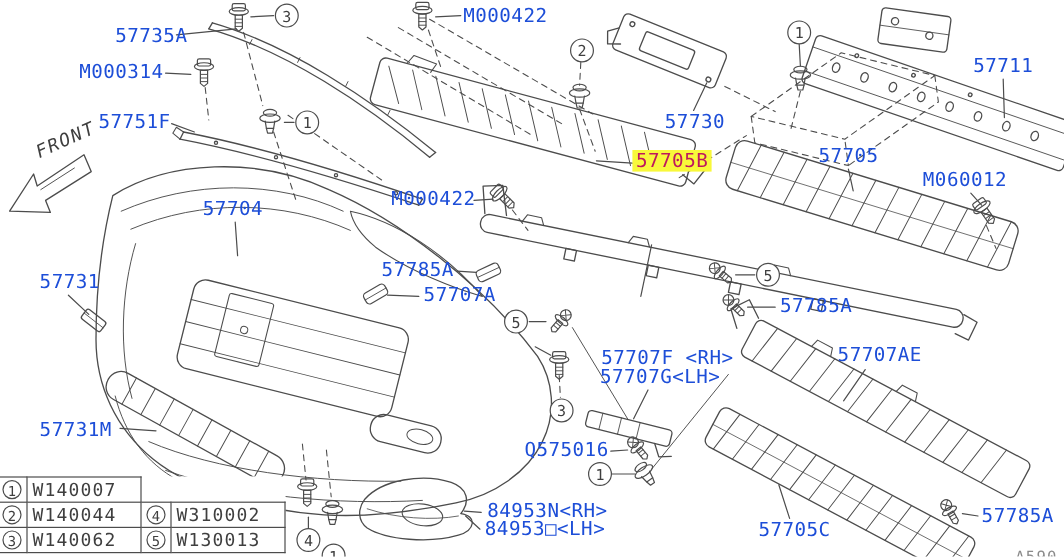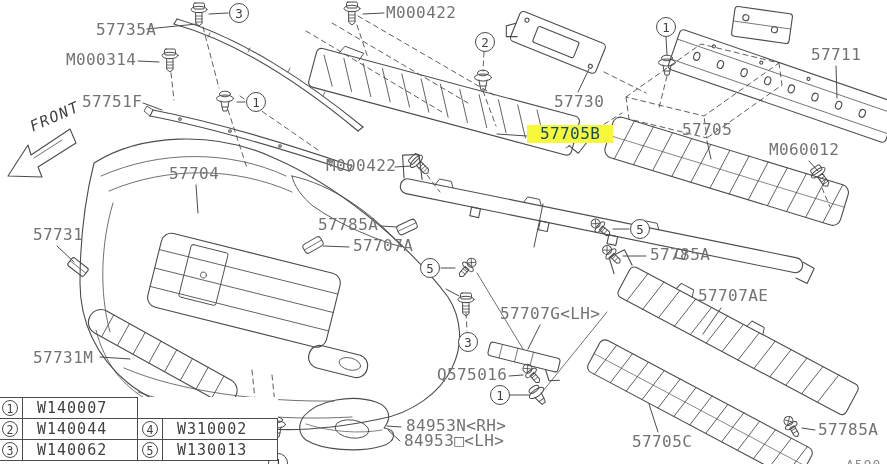--- a/index.html
+++ b/index.html
@@ -1,28 +1,28 @@
 <!DOCTYPE html>
 <html><head>
 <meta charset="utf-8">
 <style>
   html,body{margin:0;padding:0;background:#fff;}
   .canvas{position:relative;width:887px;height:464px;background:#fff;overflow:hidden;
           font-family:"DejaVu Sans Mono","Liberation Mono",monospace;}
   svg.art{position:absolute;left:0;top:0;}
-  .plabel{position:absolute;font-size:16px;letter-spacing:.4px;color:#737373;
+  .plabel{position:absolute;font-size:16px;letter-spacing:.4px;color:#1d4ed8;
           white-space:pre;line-height:1;cursor:default;}
-  .plabel.hl{background:#f8f83a;padding:1px 13px;color:#0c4a6e;}
+  .plabel.hl{background:#f8f83a;padding:1px 3px;color:#be185d;}
   .callout{position:absolute;width:20px;height:20px;border:1.4px solid #4c4c4c;border-radius:50%;
            display:flex;align-items:center;justify-content:center;font-size:12.5px;color:#3f3f3f;
            transform:translate(-50%,-50%);background:#fff;box-sizing:border-box;}
   .front{position:absolute;left:27px;top:119px;font-size:15px;font-style:italic;letter-spacing:1.5px;
          color:#3f3f3f;transform:rotate(-24deg);transform-origin:left top;}
   table.legend{position:absolute;left:-3px;top:397px;border-collapse:collapse;background:#fff;}
-  table.legend td{border:1.2px solid #4c4c4c;height:20px;padding:0 14px;font-size:15px;color:#3f3f3f;}
+  table.legend td{border:1.2px solid #4c4c4c;height:20px;padding:0 4px;font-size:15px;color:#3f3f3f;}
   table.legend td.cc{width:20px;text-align:center;padding:0 2px;}
   table.legend td.code{width:86px;letter-spacing:1px;}
   table.legend td.blank{border:none;background:transparent;}
   .lc{display:inline-block;width:16px;height:16px;border:1.2px solid #4c4c4c;border-radius:50%;
       font-size:11.5px;line-height:16px;text-align:center;color:#3f3f3f;box-sizing:border-box;}
   .corner{position:absolute;left:846px;top:457px;height:7px;overflow:hidden;font-size:13px;
           color:#8a8a8a;letter-spacing:1px;}
 </style>
 </head>
 <body>
@@ -289,20 +289,21 @@
 <div class="plabel" style="left:326px;top:158px">M000422</div>
 <div class="plabel hl" style="left:527px;top:125px">57705B</div>
 <div class="plabel" style="left:554px;top:94px">57730</div>
 <div class="plabel" style="left:811px;top:47px">57711</div>
 <div class="plabel" style="left:682px;top:122px">57705</div>
 <div class="plabel" style="left:769px;top:142px">M060012</div>
 <div class="plabel" style="left:318px;top:217px">57785A</div>
 <div class="plabel" style="left:353px;top:238px">57707A</div>
 <div class="plabel" style="left:650px;top:247px">57785A</div>
 <div class="plabel" style="left:698px;top:288px">57707AE</div>
+<div class="plabel" style="left:501px;top:290px">57707F &lt;RH&gt;</div>
 <div class="plabel" style="left:500px;top:306px">57707G&lt;LH&gt;</div>
 <div class="plabel" style="left:437px;top:367px">Q575016</div>
 <div class="plabel" style="left:406px;top:418px">84953N&lt;RH&gt;</div>
 <div class="plabel" style="left:404px;top:433px">84953□&lt;LH&gt;</div>
 <div class="plabel" style="left:632px;top:434px">57705C</div>
 <div class="plabel" style="left:818px;top:422px">57785A</div>
 
 <div class="callout" style="left:239px;top:13px">3</div>
 <div class="callout" style="left:256px;top:102px">1</div>
 <div class="callout" style="left:485px;top:42px">2</div>

